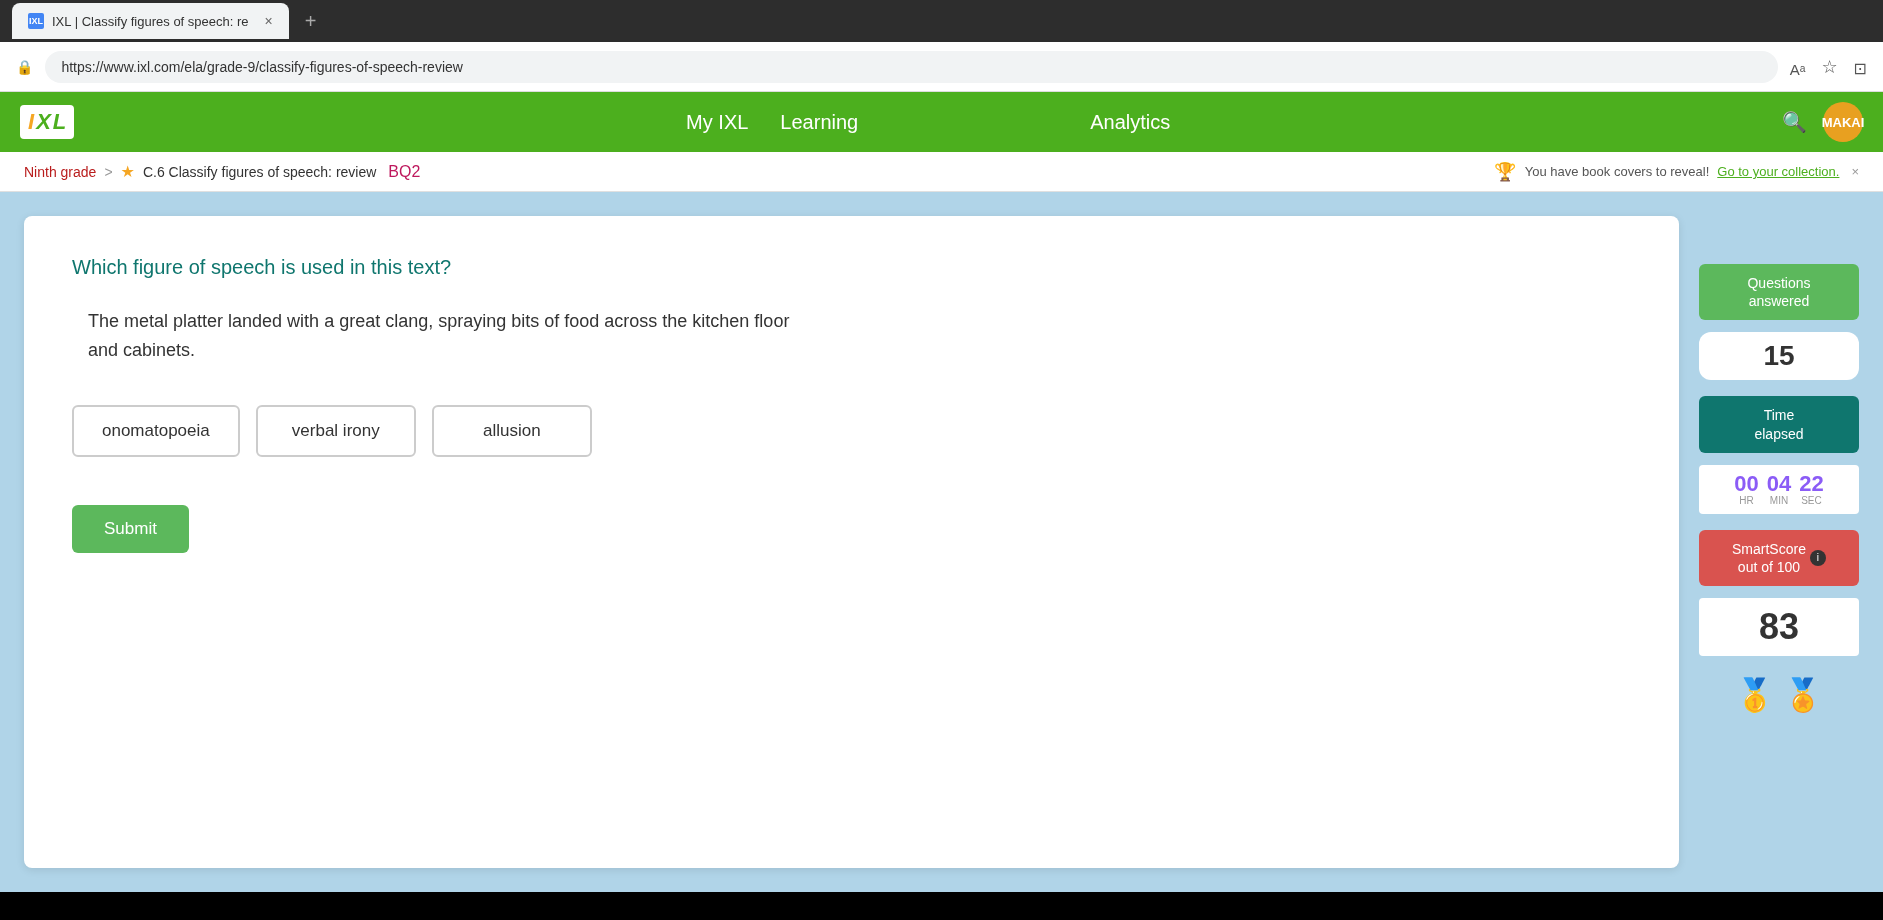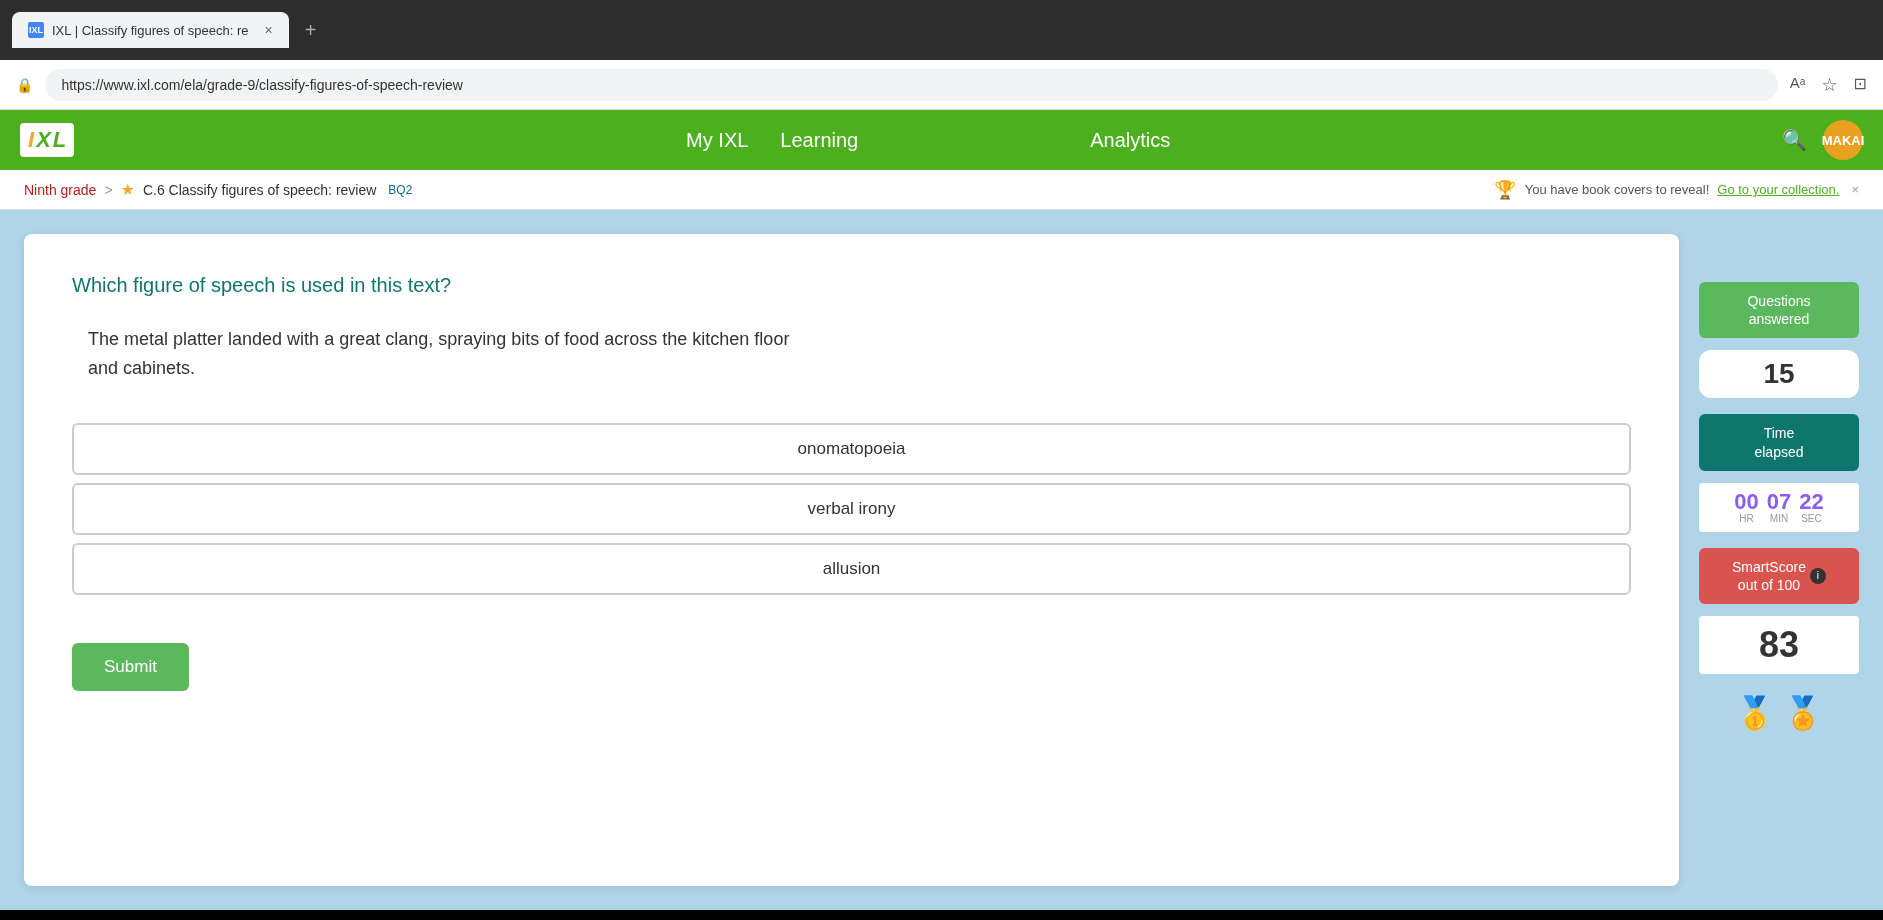--- a/index.html
+++ b/index.html
@@ -1,63 +1,63 @@
 <!DOCTYPE html>
 <html><head>
   <meta charset="utf-8">
   <style>
     * { margin: 0; padding: 0; box-sizing: border-box; }
     body { background: #000; font-family: Arial, sans-serif; width: 1883px; min-height: 920px; overflow-x: hidden; }
 
     
-    .browser-top { background: #2d2d2d; height: 60px; display: flex; align-items: center; padding: 12px 12px; gap: 8px; }
+    .browser-top { background: #2d2d2d; height: 42px; display: flex; align-items: center; padding: 12px 12px; gap: 8px; }
     .browser-tab { background: #f1f3f4; border-radius: 8px 8px 0 0; padding: 0 16px; height: 36px; display: flex; align-items: center; gap: 8px; font-size: 13px; color: #333; min-width: 220px; }
     .tab-icon { width: 16px; height: 16px; background: #4285f4; border-radius: 2px; display: flex; align-items: center; justify-content: center; color: white; font-size: 9px; font-weight: bold; }
     .tab-close { margin-left: 8px; color: #666; cursor: pointer; font-size: 14px; }
     .tab-new { background: none; border: none; color: #aaa; font-size: 20px; cursor: pointer; padding: 0 8px; }
 
     .browser-address { background: #fff; height: 50px; display: flex; align-items: center; padding: 0 16px; gap: 12px; border-bottom: 1px solid #ddd; }
     .address-bar { flex: 1; background: #f1f3f4; border-radius: 20px; padding: 8px 16px; font-size: 14px; color: #333; display: flex; align-items: center; gap: 8px; }
     .lock-icon { color: #666; font-size: 14px; }
     .address-text { color: #333; font-size: 14px; }
-    .address-actions { display: flex; gap: 16px; align-items: flex-start; color: #666; font-size: 18px; }
+    .address-actions { display: flex; gap: 16px; align-items: flex-end; color: #666; font-size: 18px; }
 
     
     .ixl-nav { background: #4caf1e; height: 60px; display: flex; align-items: center; padding: 0 20px; gap: 40px; }
     .ixl-logo { background: white; padding: 4px 8px; border-radius: 4px; display: flex; align-items: center; gap: 2px; }
     .ixl-logo-i { color: #f5a623; font-size: 22px; font-weight: 900; font-style: italic; }
     .ixl-logo-x { color: #4caf1e; font-size: 22px; font-weight: 900; font-style: italic; }
     .ixl-logo-l { color: #4caf1e; font-size: 22px; font-weight: 900; font-style: italic; }
     .nav-links { display: flex; gap: 32px; flex: 1; justify-content: center; }
     .nav-link { color: white; font-size: 20px; text-decoration: none; font-weight: 500; cursor: pointer; }
     .nav-right { display: flex; align-items: center; gap: 16px; margin-left: auto; }
     .search-icon-nav { color: white; font-size: 20px; cursor: pointer; }
     .user-avatar { width: 40px; height: 40px; background: #e8a020; border-radius: 50%; display: flex; align-items: center; justify-content: center; color: white; font-size: 13px; font-weight: bold; cursor: pointer; }
 
     
     .breadcrumb-bar { background: white; padding: 10px 24px; display: flex; align-items: center; gap: 8px; font-size: 14px; border-bottom: 1px solid #e0e0e0; position: relative; }
     .breadcrumb-link { color: #b91c1c; cursor: pointer; text-decoration: none; }
     .breadcrumb-sep { color: #999; }
     .breadcrumb-star { color: #f5a623; font-size: 16px; }
     .breadcrumb-current { color: #333; font-weight: 500; }
-    .breadcrumb-code { color: #0369a1; font-size: 12px; margin-left: 4px; }
+    .breadcrumb-code { color: #be185d; font-size: 16px; margin-left: 4px; }
     .book-cover-notice { position: absolute; right: 24px; top: 50%; transform: translateY(-50%); display: flex; align-items: center; gap: 8px; font-size: 13px; color: #555; }
     .trophy-icon { color: #4caf1e; font-size: 18px; }
     .notice-link { color: #4caf1e; text-decoration: underline; cursor: pointer; }
     .notice-close { color: #999; cursor: pointer; margin-left: 4px; }
 
     
     .main-content { background: #b0d4e8; min-height: 700px; padding: 24px; display: flex; gap: 20px; }
 
     .question-card { background: white; border-radius: 8px; flex: 1; padding: 40px 48px; position: relative; min-height: 500px; box-shadow: 0 2px 8px rgba(0,0,0,0.1); }
 
     .question-text { font-size: 20px; color: #0f766e; margin-bottom: 28px; font-weight: 400; }
     .passage-text { font-size: 18px; color: #333; margin-bottom: 40px; line-height: 1.6; padding-left: 16px; }
 
-    .answer-options { display: flex; gap: 8px; margin-bottom: 48px; flex-wrap: wrap; flex-direction: column; }
+    .answer-options { display: flex; gap: 16px; margin-bottom: 48px; flex-wrap: wrap; }
     .answer-btn { border: 2px solid #ccc; border-radius: 6px; padding: 14px 28px; font-size: 17px; color: #333; background: white; cursor: pointer; min-width: 160px; text-align: center; }
 
     .submit-btn { background: #5cb85c; color: white; border: none; border-radius: 6px; padding: 14px 32px; font-size: 17px; font-weight: 500; cursor: pointer; }
 
     
     .sidebar { width: 160px; display: flex; flex-direction: column; gap: 12px; }
 
     .questions-answered-box { background: #5cb85c; color: white; border-radius: 6px; padding: 10px 14px; text-align: center; font-size: 14px; font-weight: 500; line-height: 1.3; margin-top: 48px; }
     .questions-count { font-size: 28px; font-weight: bold; color: #333; text-align: center; background: white; padding: 8px; border-radius: 12px; }
 
@@ -158,21 +158,21 @@
 
     <div class="time-elapsed-box">
       <span>Time<br>elapsed</span>
     </div>
     <div class="time-display">
       <div class="time-unit">
         <span class="time-number">00</span>
         <span class="time-label">HR</span>
       </div>
       <div class="time-unit">
-        <span class="time-number">07</span>
+        <span class="time-number">04</span>
         <span class="time-label">MIN</span>
       </div>
       <div class="time-unit">
         <span class="time-number">22</span>
         <span class="time-label">SEC</span>
       </div>
     </div>
 
     <div class="smart-score-box">
       <span>SmartScore<br>out of 100</span>

